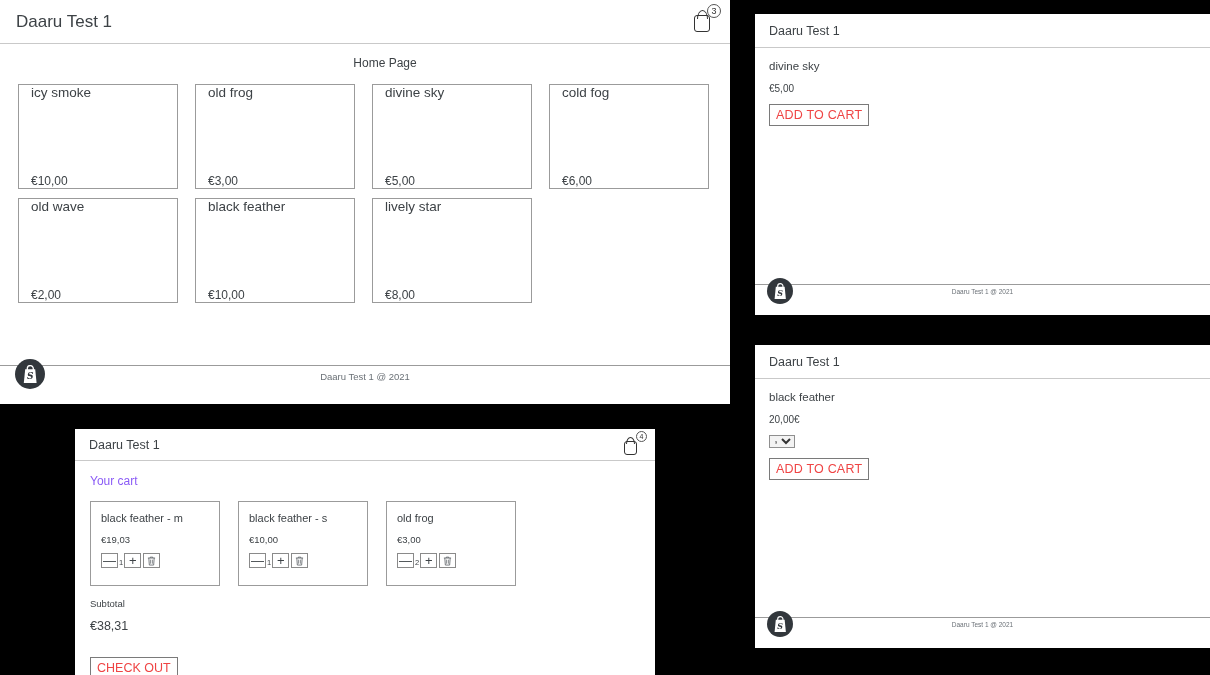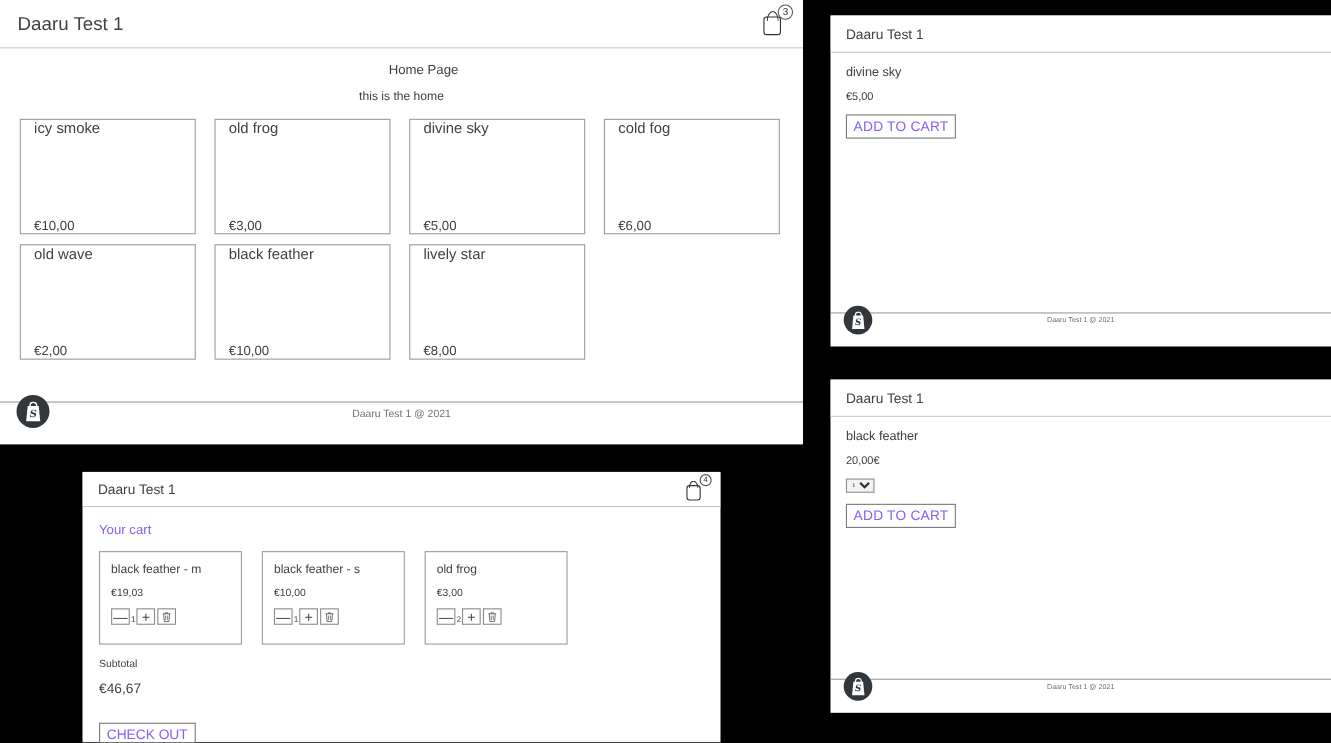--- a/index.html
+++ b/index.html
@@ -166,21 +166,21 @@
     height: 13px;
     width: 26px;
     border: 1px solid #8f8f8f;
     background: #f3f3f3;
     color: #333;
   }
   .btn-outline {
     display: inline-block;
     border: 1px solid #7a7a7a;
     background: #fff;
-    color: #8b5cf6;
+    color: #ef4444;
     font-family: "Liberation Sans", sans-serif;
     cursor: pointer;
   }
   .pd-addcart {
     margin-top: 10px;
     font-size: 12.5px;
     padding: 3px 6px;
     letter-spacing: 0.2px;
   }
 
@@ -270,21 +270,20 @@
     <div class="store-header">
       <div class="store-title">Daaru Test 1</div>
       <div class="cart-icon-wrap">
         <div class="bag"></div>
         <div class="bag-handle"></div>
         <div class="cart-badge">3</div>
       </div>
     </div>
 
     <div class="page-title">Home Page</div>
-    <div class="page-subtitle">this is the home</div>
 
     <div class="product-grid">
       <div class="product-card">
         <div class="product-name">icy smoke</div>
         <div class="product-price">€10,00</div>
       </div>
       <div class="product-card">
         <div class="product-name">old frog</div>
         <div class="product-price">€3,00</div>
       </div>
@@ -433,18 +432,18 @@
               <svg width="9" height="10" viewBox="0 0 10 11" aria-hidden="true">
                 <path d="M1 2.2 H9 M3.6 2.2 V1.2 H6.4 V2.2 M2 2.2 L2.6 10 H7.4 L8 2.2" fill="none" stroke="#5c6166" stroke-width="0.9"></path>
                 <path d="M4 4 V8.5 M6 4 V8.5" fill="none" stroke="#5c6166" stroke-width="0.8"></path>
               </svg>
             </button>
           </div>
         </div>
       </div>
 
       <div class="subtotal-label">Subtotal</div>
-      <div class="subtotal-value">€46,67</div>
+      <div class="subtotal-value">€38,31</div>
       <button class="btn-outline checkout-btn">CHECK OUT</button>
     </div>
   </div>
 
 </div>
 
 </body></html>

